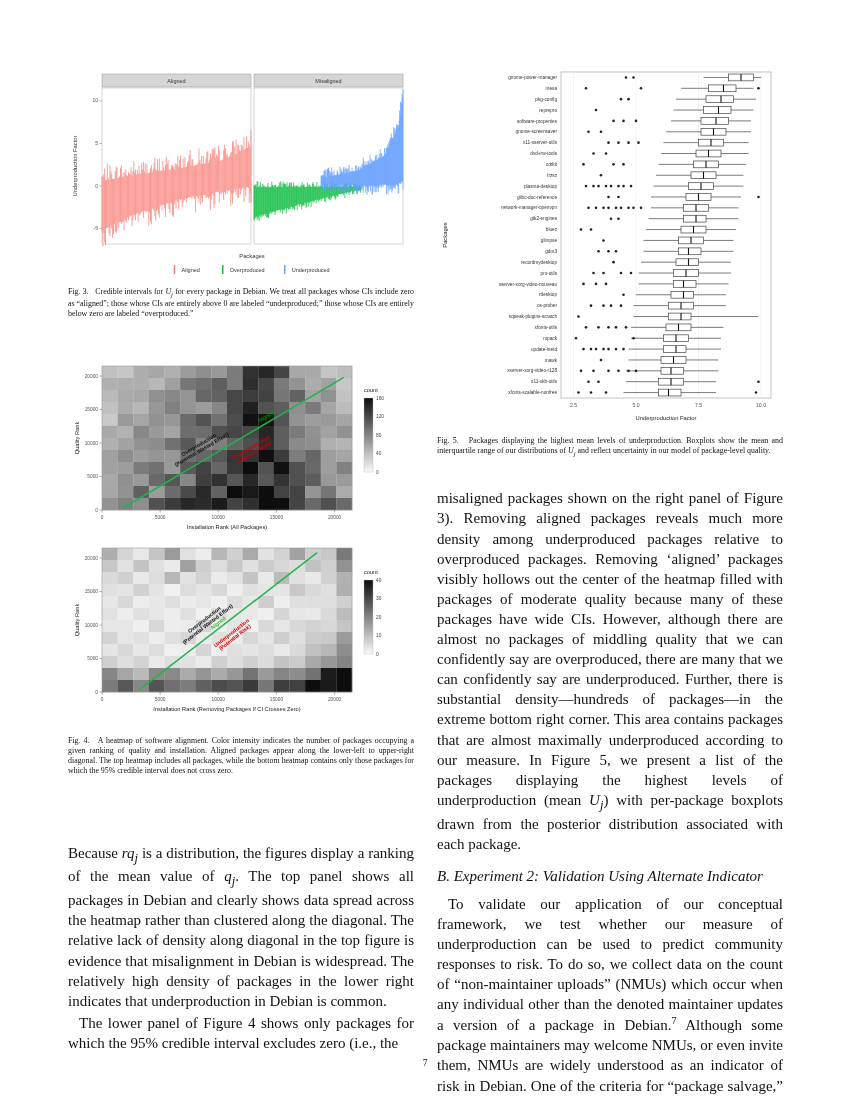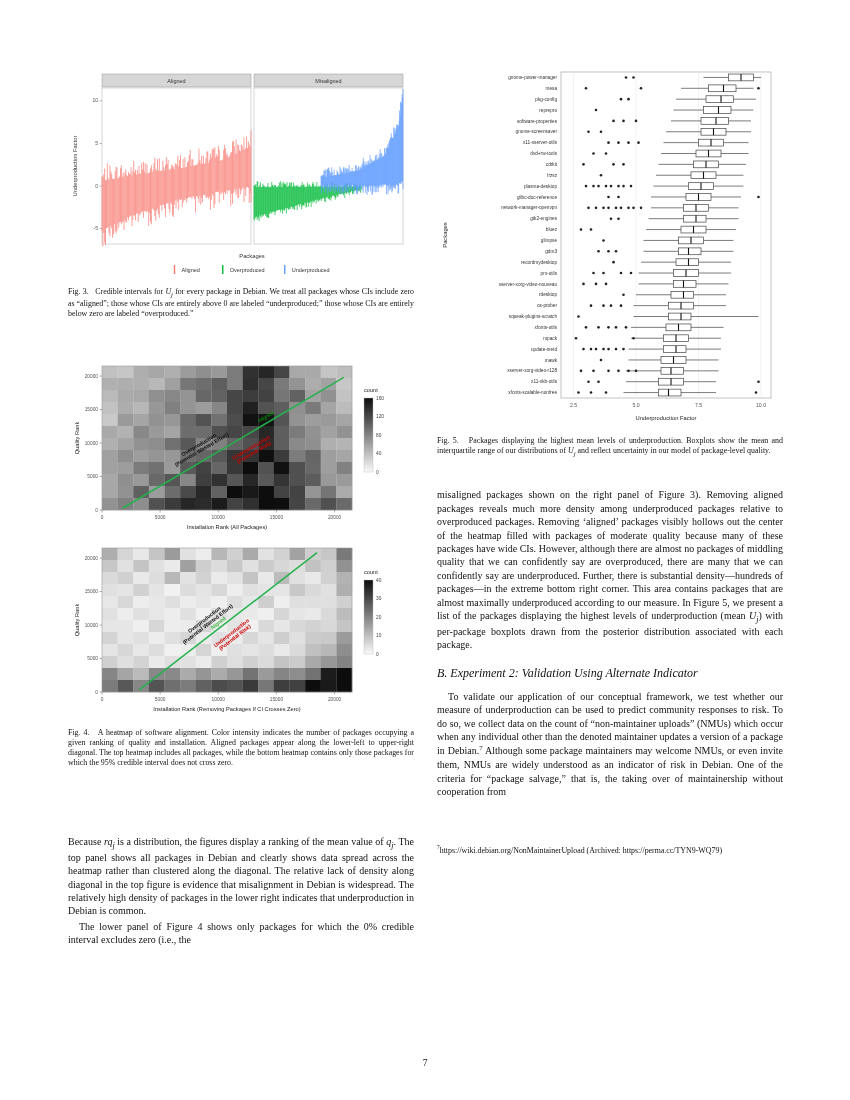--- a/index.html
+++ b/index.html
@@ -6,26 +6,26 @@
   html,body{background:#fff}
   .page{position:relative;width:850px;height:1100px;background:#fff;font-family:"Liberation Serif",serif;color:#111;overflow:hidden}
   .col{position:absolute;top:66px;width:346px}
   .left{left:68px}
   .right{left:437px}
   figure{margin:0}
   svg{display:block}
   svg text{font-family:"Liberation Sans",sans-serif}
   .caption{font-size:7.9px;line-height:1.3;text-align:justify;color:#111;margin-top:5px}
   .fig4{margin-top:40px}
-  .fig4 .caption{margin-top:10px}
-  .body{font-size:10px;line-height:1.34;text-align:justify}
+  .fig4 .caption{margin-top:18px}
+  .body{font-size:15px;line-height:1.34;text-align:justify}
   .left .body.first{margin-top:66px}
   .right .body.first{margin-top:30px}
   .indent{text-indent:11px}
-  .subsection{font-size:12px;font-style:italic;font-weight:normal;margin:14px 0 9px}
+  .subsection{font-size:15px;font-style:italic;font-weight:normal;margin:14px 0 9px}
   .footnote{font-size:7.9px;line-height:1.32;margin-top:46px;text-align:left}
   .pageno{position:absolute;left:0;right:0;top:1058px;text-align:center;font-size:9.5px}
   sup{font-size:68%}
 </style>
 </head>
 <body>
 
 <div class="page">
 
   <div class="col left">
@@ -1033,21 +1033,21 @@
           <text x="308" y="76.8" font-size="4.8" fill="#444">20</text>
           <text x="308" y="95.3" font-size="4.8" fill="#444">10</text>
           <text x="308" y="113.8" font-size="4.8" fill="#444">0</text>
           <text x="159" y="169" text-anchor="middle" font-size="5.7" fill="#222">Installation Rank (Removing Packages If CI Crosses Zero)</text>
           <text text-anchor="middle" font-size="5.7" fill="#222" transform="translate(11,78) rotate(-90)">Quality Rank</text>
         </svg>
       <figcaption class="caption">Fig. 4.&nbsp;&nbsp; A heatmap of software alignment. Color intensity indicates the number of packages occupying a given ranking of quality and installation. Aligned packages appear along the lower-left to upper-right diagonal. The top heatmap includes all packages, while the bottom heatmap contains only those packages for which the 95% credible interval does not cross zero.</figcaption>
     </figure>
 
     <p class="body first">Because <i>rq<sub>j</sub></i> is a distribution, the figures display a ranking of the mean value of <i>q<sub>j</sub></i>. The top panel shows all packages in Debian and clearly shows data spread across the heatmap rather than clustered along the diagonal. The relative lack of density along diagonal in the top figure is evidence that misalignment in Debian is widespread. The relatively high density of packages in the lower right indicates that underproduction in Debian is common.</p>
-    <p class="body indent" style="margin-top:2px">The lower panel of Figure 4 shows only packages for which the 0% credible interval excludes zero (i.e., the</p>
+    <p class="body indent" style="margin-top:2px">The lower panel of Figure 4 shows only packages for which the 95% credible interval excludes zero (i.e., the</p>
   </div>
 
   <div class="col right">
     <figure>
       <svg id="fig5" width="344" viewBox="0 0 344 362">
           <rect x="124" y="6" width="210" height="326" fill="#fff" stroke="#999" stroke-width="0.6"></rect>
           <line x1="136.5" y1="6" x2="136.5" y2="332" stroke="#ececec" stroke-width="0.7"></line>
           <text x="136.5" y="341" text-anchor="middle" font-size="5.2" fill="#555">2.5</text>
           <line x1="199" y1="6" x2="199" y2="332" stroke="#ececec" stroke-width="0.7"></line>
           <text x="199" y="341" text-anchor="middle" font-size="5.2" fill="#555">5.0</text>

